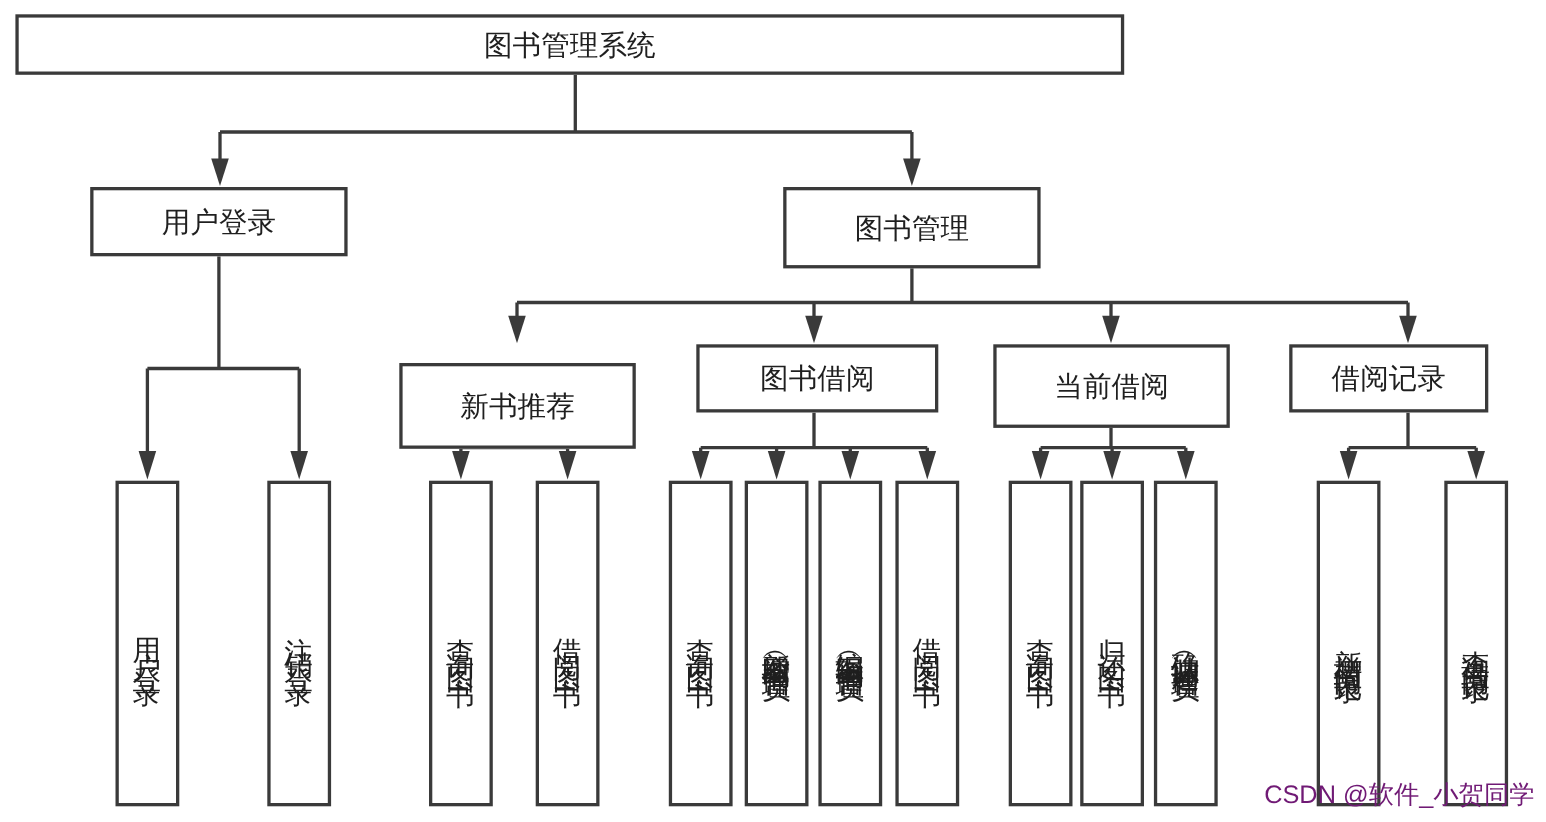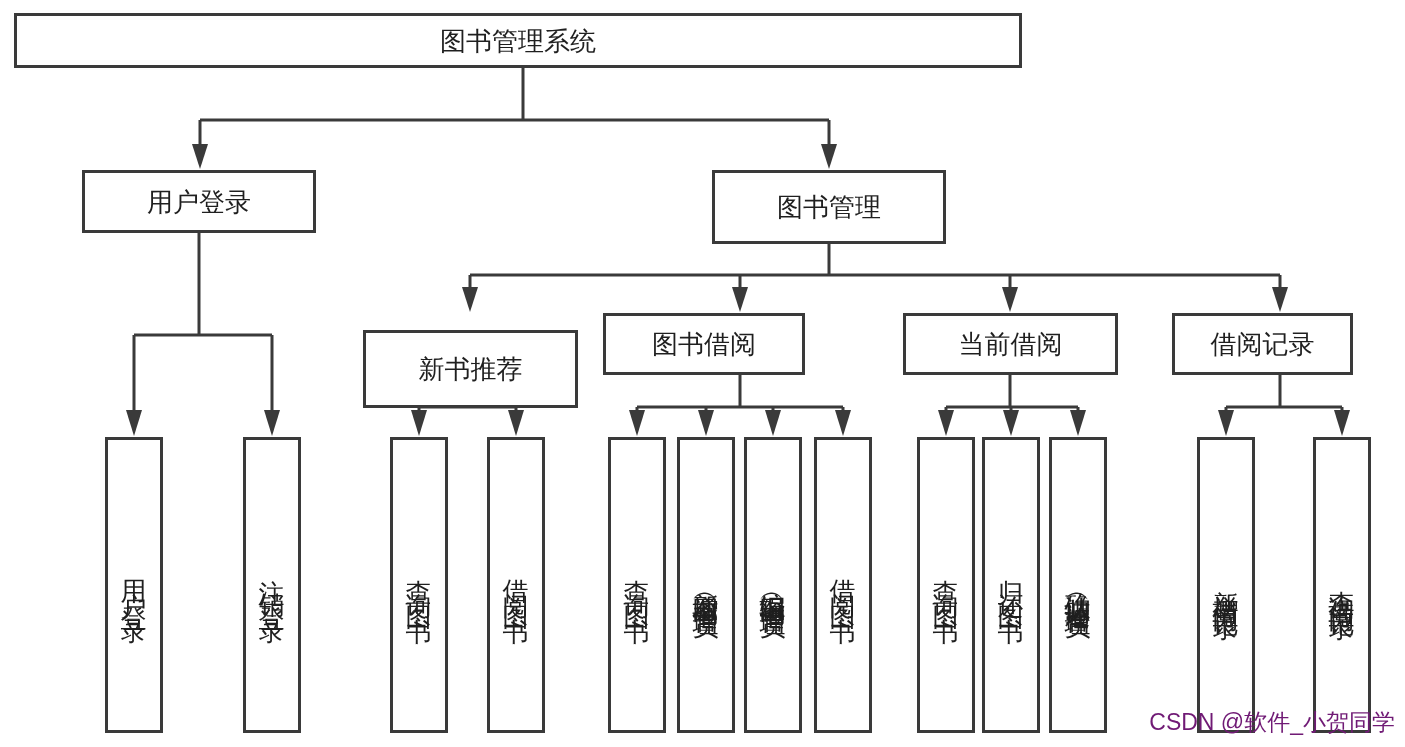--- a/index.html
+++ b/index.html
@@ -100,24 +100,24 @@
   <div class="box h" style="left:82px;top:170px;width:234px;height:63px">
     <span class="lbl">用户登录</span>
   </div>
   <div class="box h" style="left:712px;top:170px;width:234px;height:74px">
     <span class="lbl">图书管理</span>
   </div>
 
   <div class="box h" style="left:363px;top:330px;width:215px;height:78px">
     <span class="lbl">新书推荐</span>
   </div>
-  <div class="box h" style="left:603px;top:313px;width:202px;height:62px">
+  <div class="box h" style="left:633px;top:313px;width:220px;height:62px">
     <span class="lbl">图书借阅</span>
   </div>
-  <div class="box h" style="left:903px;top:313px;width:215px;height:62px">
+  <div class="box h" style="left:903px;top:313px;width:215px;height:76px">
     <span class="lbl">当前借阅</span>
   </div>
   <div class="box h" style="left:1172px;top:313px;width:181px;height:62px">
     <span class="lbl">借阅记录</span>
   </div>
 
   <div class="box v ls-lg" style="left:105px;top:437px;width:58px;height:296px">
     <span class="lbl">用户登录</span>
   </div>
   <div class="box v ls-lg" style="left:243px;top:437px;width:58px;height:296px">

